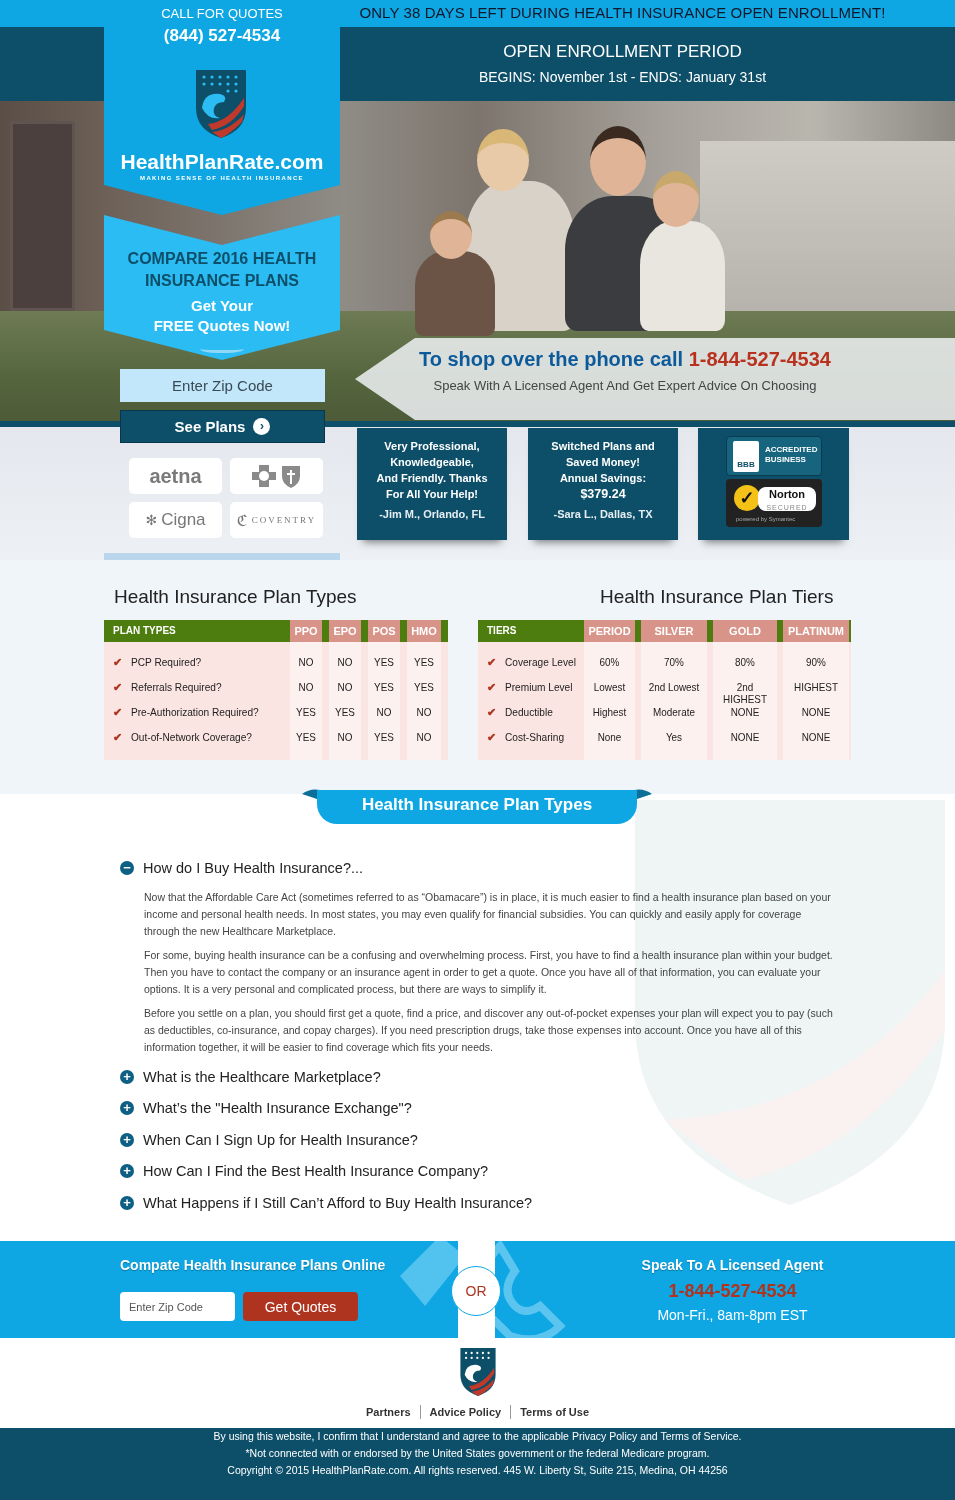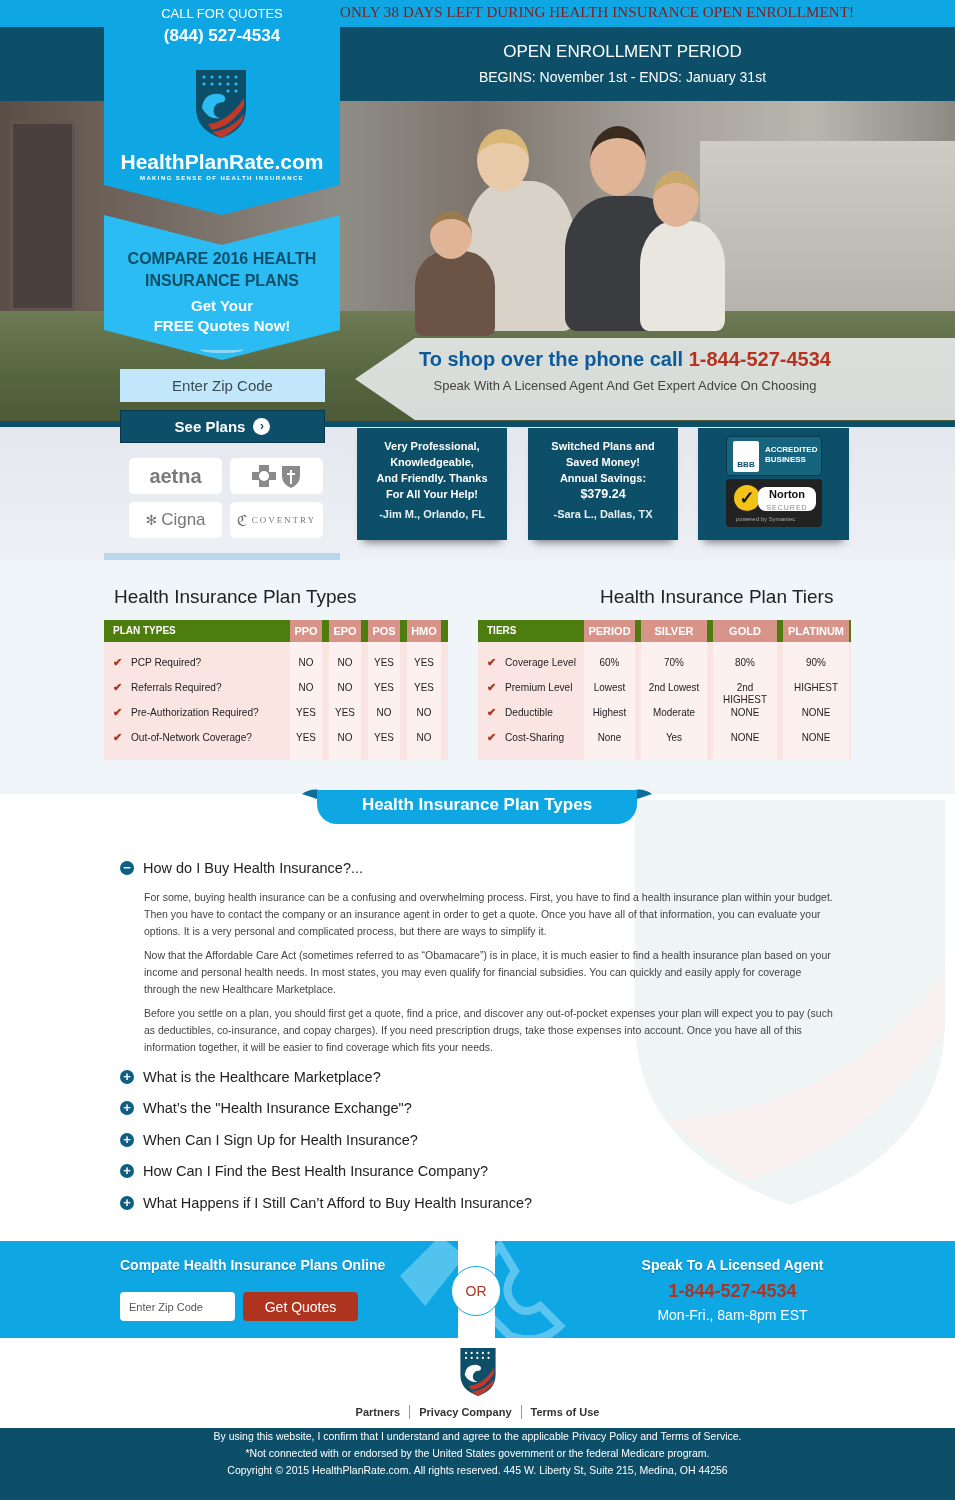--- a/index.html
+++ b/index.html
@@ -1,20 +1,20 @@
 <!DOCTYPE html>
 <html><head>
 <meta charset="utf-8">
 <style>
   * { box-sizing: border-box; margin: 0; padding: 0; }
   body { width: 955px; height: 1500px; font-family: "Liberation Sans", sans-serif; background: #ffffff; position: relative; overflow: hidden; }
 
   
   .topbar { position: absolute; left: 0; top: 0; width: 955px; height: 27px; background: #0ea7e4; }
-  .topbar-msg { position: absolute; left: 340px; width: 565px; top: 4px; text-align: left; color: #7f1d1d; font-size: 15px; letter-spacing: 0.1px; font-family: Liberation Serif, serif; }
+  .topbar-msg { position: absolute; left: 340px; width: 565px; top: 4px; text-align: center; color: #0f172a; font-size: 15px; letter-spacing: 0.1px; }
 
   
   .enroll { position: absolute; left: 0; top: 27px; width: 955px; height: 74px; background: #0d4f69; }
   .enroll-title { position: absolute; left: 340px; width: 565px; top: 15px; text-align: center; color: #fff; font-size: 17px; }
   .enroll-dates { position: absolute; left: 340px; width: 565px; top: 42px; text-align: center; color: #fff; font-size: 14px; }
 
   
   .hero { position: absolute; left: 0; top: 101px; width: 955px; height: 320px; overflow: hidden;
     background: linear-gradient(90deg, #5a4e46 0%, #6b5e55 10%, #8f8c86 36%, #7d756d 50%, #a7a39c 70%, #b9b6ae 85%, #8d8a84 100%); }
   .hero-lawn { position: absolute; left: 0; bottom: 0; width: 955px; height: 110px; background: linear-gradient(180deg, #6e7b54 0%, #55663e 60%, #4d5b38 100%); }
@@ -349,22 +349,22 @@
   </svg>
   <div class="ribbon-main"></div>
   <div class="ribbon-text">Health Insurance Plan Types</div>
 </div>
 
 <div class="faq-q" style="top:860px;">
   <span class="faq-icon">−</span>
   <span>How do I Buy Health Insurance?...</span>
 </div>
 <div class="faq-answer" style="top:889px;">
+  <p>Now that the Affordable Care Act (sometimes referred to as “Obamacare”) is in place, it is much easier to find a health insurance plan based on your income and personal health needs. In most states, you may even qualify for financial subsidies. You can quickly and easily apply for coverage through the new Healthcare Marketplace.</p>
   <p>For some, buying health insurance can be a confusing and overwhelming process. First, you have to find a health insurance plan within your budget. Then you have to contact the company or an insurance agent in order to get a quote. Once you have all of that information, you can evaluate your options. It is a very personal and complicated process, but there are ways to simplify it.</p>
-  <p>Now that the Affordable Care Act (sometimes referred to as “Obamacare”) is in place, it is much easier to find a health insurance plan based on your income and personal health needs. In most states, you may even qualify for financial subsidies. You can quickly and easily apply for coverage through the new Healthcare Marketplace.</p>
   <p>Before you settle on a plan, you should first get a quote, find a price, and discover any out-of-pocket expenses your plan will expect you to pay (such as deductibles, co-insurance, and copay charges). If you need prescription drugs, take those expenses into account. Once you have all of this information together, it will be easier to find coverage which fits your needs.</p>
 </div>
 
 <div class="faq-q" style="top:1069px;">
   <span class="faq-icon">+</span>
   <span>What is the Healthcare Marketplace?</span>
 </div>
 <div class="faq-q" style="top:1100px;">
   <span class="faq-icon">+</span>
   <span>What’s the "Health Insurance Exchange"?</span>
@@ -411,21 +411,21 @@
       <circle cx="34" cy="16" r="1.6"></circle>
       <circle cx="42" cy="16" r="1.6"></circle>
   </g>
   <path d="M8 40 Q10 24 26 26 Q34 28 30 34 Q22 34 20 40 Q18 48 26 50 Q14 52 8 40 Z" fill="#ffffff"></path>
   <path d="M14 56 Q34 54 50 30 L50 38 Q38 58 18 62 Z" fill="#c0392b"></path>
   <path d="M18 64 Q36 62 50 46 L48 54 Q36 66 27 70 Z" fill="#c0392b"></path>
 </svg>
 <div class="footer-links">
   <a>Partners</a>
   <span class="sep"></span>
-  <a>Privacy Company</a>
+  <a>Advice Policy</a>
   <span class="sep"></span>
   <a>Terms of Use</a>
 </div>
 <div class="footer-bottom">
   <div>By using this website, I confirm that I understand and agree to the applicable Privacy Policy and Terms of Service.</div>
   <div>*Not connected with or endorsed by the United States government or the federal Medicare program.</div>
   <div>Copyright © 2015 HealthPlanRate.com. All rights reserved. 445 W. Liberty St, Suite 215, Medina, OH 44256</div>
 </div>
 
 </body></html>

